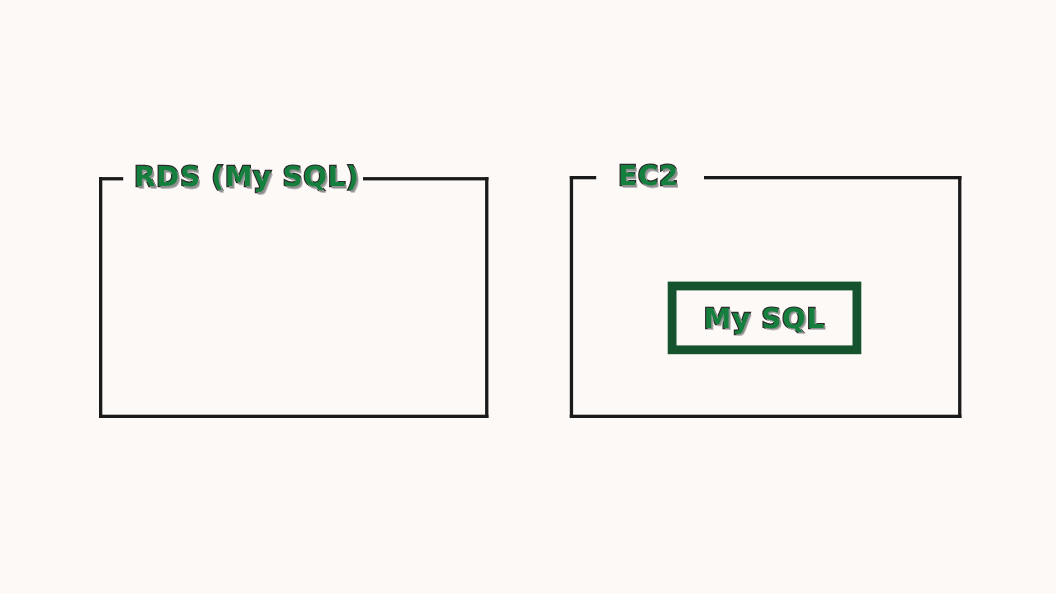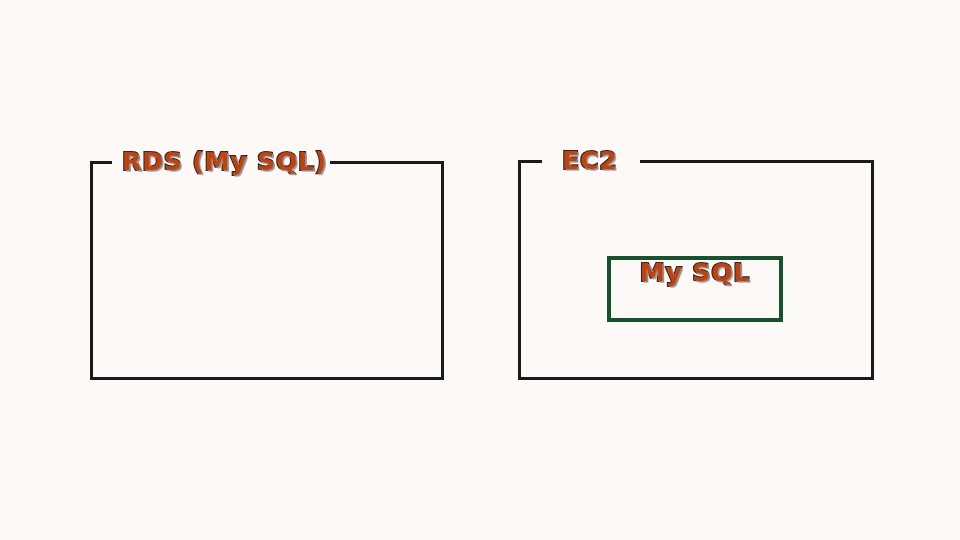--- a/index.html
+++ b/index.html
@@ -30,33 +30,33 @@
     position: absolute;
     background: #1a1a1a;
   }
   .edge-h { height: 3px; }
   .edge-v { width: 3px; }
 
   
   .plain-box {
     position: absolute;
     box-sizing: border-box;
-    border: 4px solid #14532d;
+    border: 8px solid #14532d;
     background: #fdf9f7;
     display: flex;
-    align-items: flex-start;
+    align-items: center;
     justify-content: center;
   }
 
   
   .sketch-text {
     font-family: "DejaVu Sans", sans-serif;
     font-weight: 700;
     letter-spacing: 0.035em;
-    color: #c2410c;
+    color: #15803d;
     white-space: nowrap;
     line-height: 1;
     -webkit-text-stroke: 2.2px #2b2b2b;
     paint-order: stroke fill;
     text-shadow:
       1.4px 1.4px 0 #8e8e8e,
       2.0px 2.2px 0 #bdbdbd;
   }
 
   .group-label {

